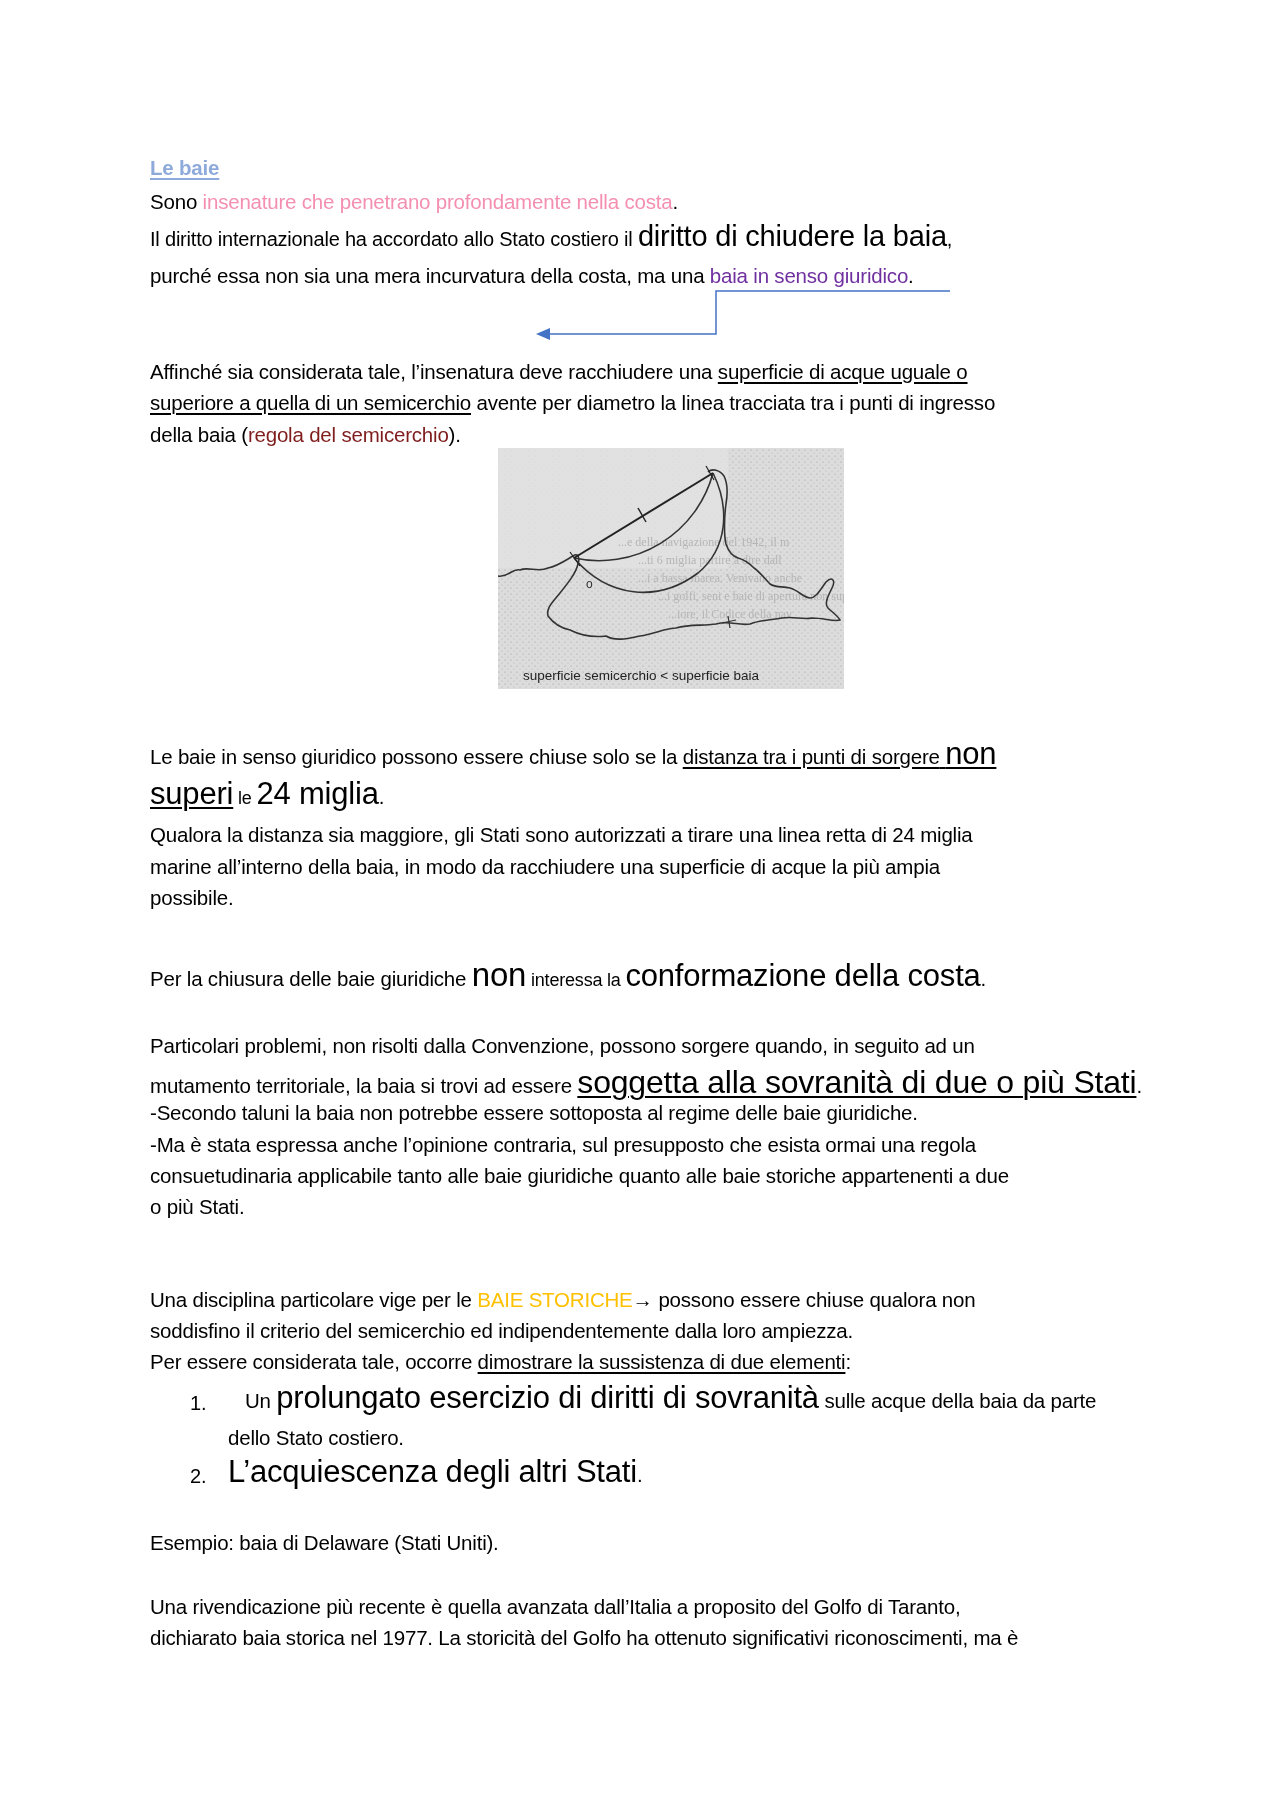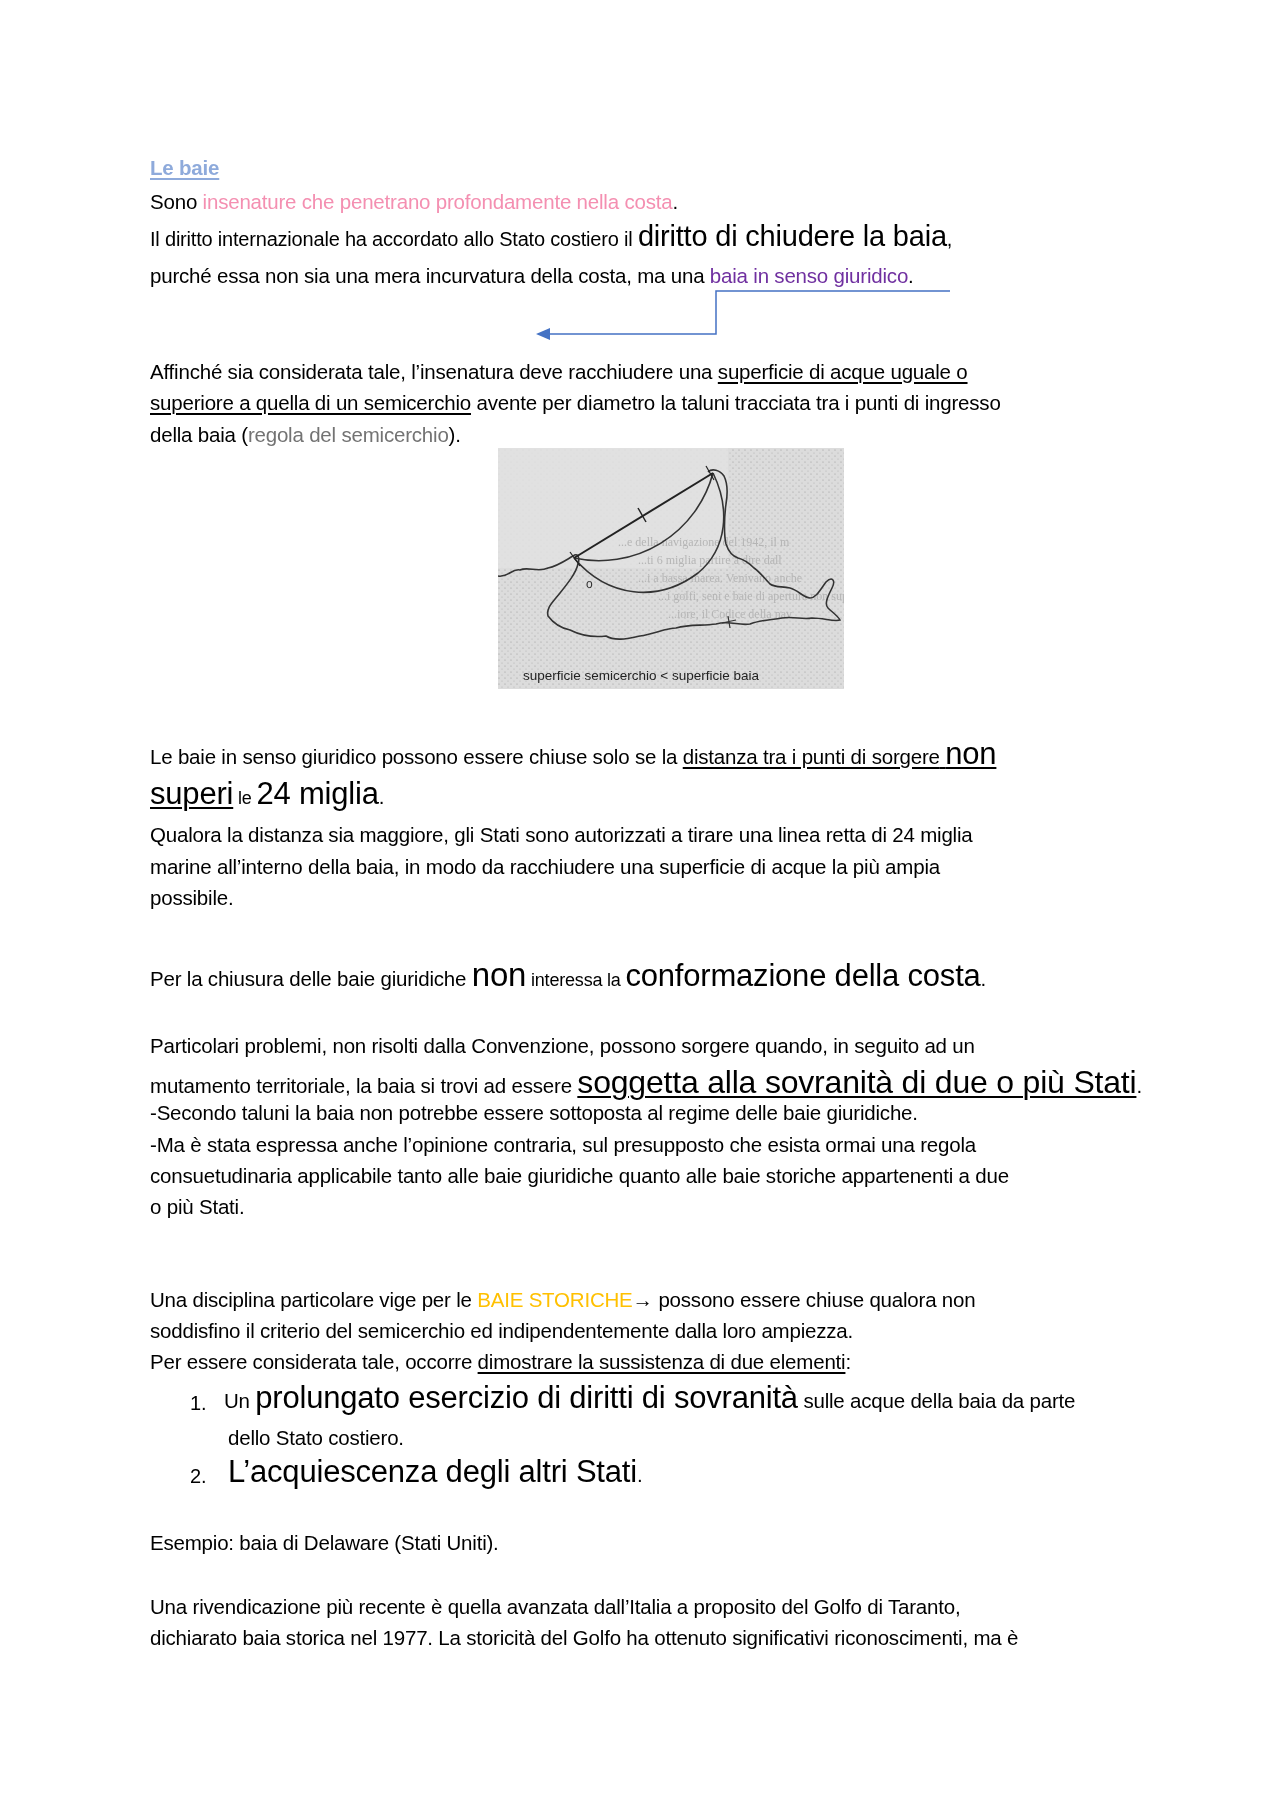--- a/index.html
+++ b/index.html
@@ -7,21 +7,21 @@
          font-family: "Liberation Sans", sans-serif; color: #000; }
   .page { position: absolute; left: 0; top: 0; width: 1280px; height: 1471px; margin-left: 28px; }
   .line { position: absolute; left: 122px; font-size: 20.5px; white-space: nowrap; line-height: 1; letter-spacing: -0.2px; }
   .u { text-decoration: underline; text-underline-offset: 3px; text-decoration-thickness: 1.5px; }
   .big { font-size: 31px; }
   .big2 { font-size: 33px; }
   .small { font-size: 18px; }
   .title { color: #8eaadb; font-weight: bold; }
   .pink { color: #f48fb1; }
   .purple { color: #7030a0; }
-  .yellow { color: #737373; }
+  .yellow { color: #7f1d1d; }
   .gold { color: #ffc000; }
   .arrow-svg { position: absolute; left: 0; top: 0; pointer-events: none; }
   .figure { position: absolute; left: 470px; top: 448px; width: 346px; height: 241px;
             background: #e0e0e0; overflow: hidden; }
   .figure svg { position: absolute; left: 0; top: 0; }
   .fig-caption { position: absolute; left: 25px; bottom: 6px; font-size: 13.5px; color: #222; white-space: nowrap; }
   .list-num { position: absolute; font-size: 20px; }
 </style>
 </head>
 <body>
@@ -43,21 +43,21 @@
 
   <svg class="arrow-svg" width="1280" height="400">
     <polyline points="922,291 688,291 688,334 520,334" fill="none" stroke="#4472c4" stroke-width="1.5"></polyline>
     <polygon points="508,334 522,328 522,340" fill="#4472c4"></polygon>
   </svg>
 
   <div class="line" style="top:362px;">
     <span>Affinché sia considerata tale, l’insenatura deve racchiudere una </span><span class="u">superficie di acque uguale o</span>
   </div>
   <div class="line" style="top:393px;">
-    <span class="u">superiore a quella di un semicerchio</span><span> avente per diametro la taluni tracciata tra i punti di ingresso</span>
+    <span class="u">superiore a quella di un semicerchio</span><span> avente per diametro la linea tracciata tra i punti di ingresso</span>
   </div>
   <div class="line" style="top:425px;">
     <span>della baia (</span><span class="yellow">regola del semicerchio</span><span>).</span>
   </div>
 
   <div class="figure">
     <svg width="346" height="241">
       <defs>
         <pattern id="speck" width="6" height="6" patternUnits="userSpaceOnUse">
           <rect width="6" height="6" fill="#dcdcdc"></rect>
@@ -116,21 +116,21 @@
 
   <div class="line" style="top:1290px;">
     <span>Una disciplina particolare vige per le </span><span class="gold">BAIE STORICHE</span><span style="font-weight:bold;">→</span><span> possono essere chiuse qualora non</span>
   </div>
   <div class="line" style="top:1321px;">soddisfino il criterio del semicerchio ed indipendentemente dalla loro ampiezza.</div>
   <div class="line" style="top:1352px;">
     <span>Per essere considerata tale, occorre </span><span class="u">dimostrare la sussistenza di due elementi</span><span>:</span>
   </div>
 
   <div class="list-num" style="left:162px; top:1392px;">1.</div>
-  <div class="line" style="left:196px; top:1382px;">
+  <div class="line" style="left:217px; top:1382px;">
     <span>Un </span><span class="big">prolungato esercizio di diritti di sovranità</span><span> sulle acque della baia da parte</span>
   </div>
   <div class="line" style="left:200px; top:1428px;">dello Stato costiero.</div>
   <div class="list-num" style="left:162px; top:1465px;">2.</div>
   <div class="line" style="left:200px; top:1456px;">
     <span class="big">L’acquiescenza degli altri Stati</span><span>.</span>
   </div>
 
   <div class="line" style="top:1533px;">Esempio: baia di Delaware (Stati Uniti).</div>
 

